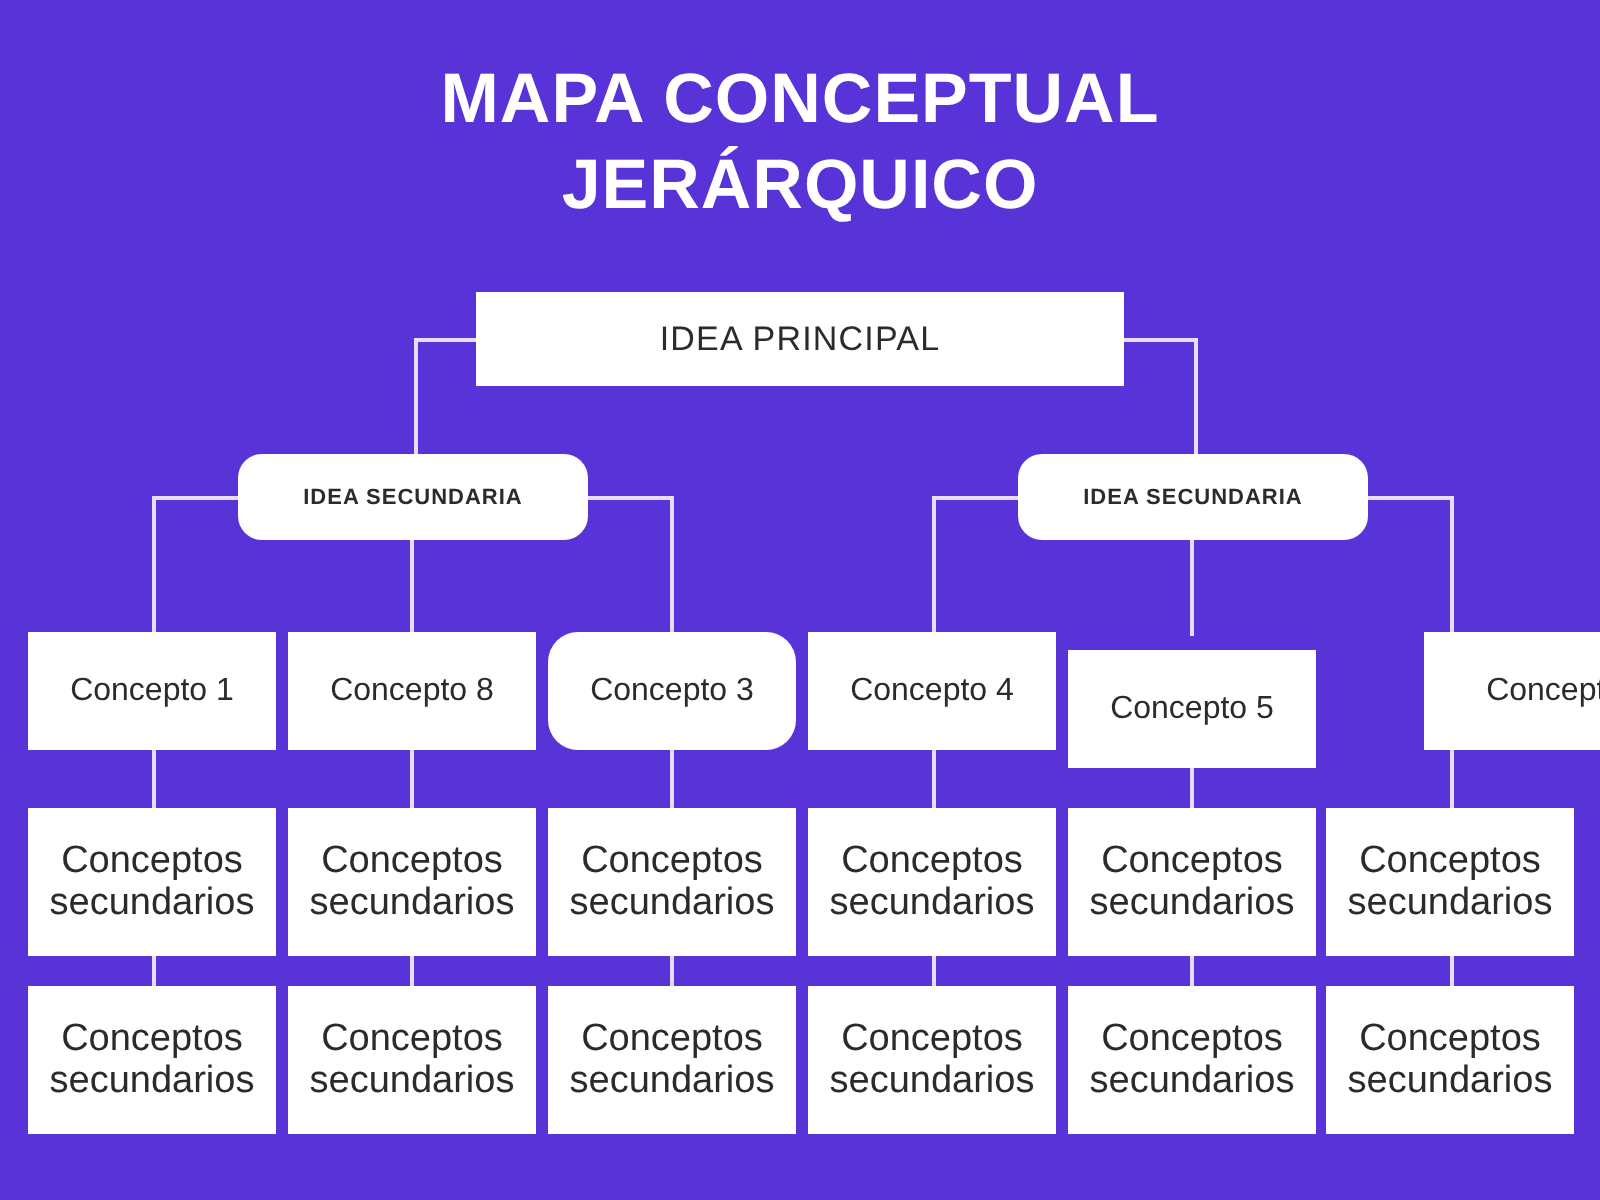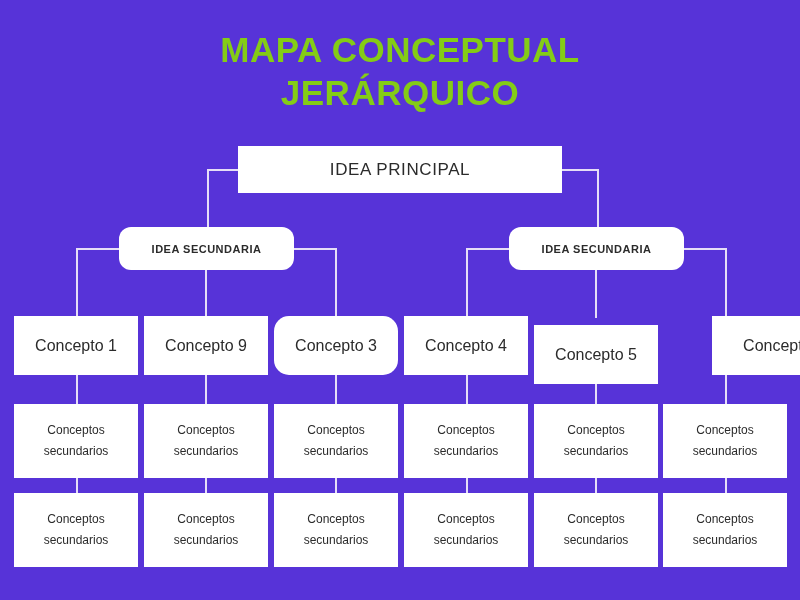--- a/index.html
+++ b/index.html
@@ -21,21 +21,21 @@
     background: #5733d8;
   }
 
   
   .title {
     position: absolute;
     left: 0;
     top: 28px;
     width: 800px;
     text-align: center;
-    color: #84cc16;
+    color: #ffffff;
     font-weight: bold;
     font-size: 35px;
     line-height: 43px;
     letter-spacing: 0.5px;
     text-transform: uppercase;
     white-space: pre-line;
   }
 
   
   .line {
@@ -66,21 +66,21 @@
     font-size: 11px;
     font-weight: bold;
     letter-spacing: 0.5px;
     border-radius: 12px;
   }
   .box-concept {
     font-size: 16px;
     font-weight: normal;
   }
   .box-sub {
-    font-size: 12px;
+    font-size: 19px;
     font-weight: normal;
     line-height: 21px;
     white-space: pre-line;
   }
 </style>
 </head>
 <body>
 
 <div id="canvas">
 
@@ -121,21 +121,21 @@
   <div class="line v" style="left:595px; top:474px; height:24px;"></div>
   <div class="line v" style="left:725px; top:474px; height:24px;"></div>
 
   <div class="box box-main" style="left:238px; top:146px; width:324px; height:47px;">IDEA PRINCIPAL</div>
 
   <div class="box box-sec" style="left:119px; top:227px; width:175px; height:43px;">IDEA SECUNDARIA</div>
 
   <div class="box box-sec" style="left:509px; top:227px; width:175px; height:43px;">IDEA SECUNDARIA</div>
 
   <div class="box box-concept" style="left:14px;  top:316px; width:124px; height:59px;">Concepto 1</div>
-  <div class="box box-concept" style="left:144px; top:316px; width:124px; height:59px;">Concepto 9</div>
+  <div class="box box-concept" style="left:144px; top:316px; width:124px; height:59px;">Concepto 8</div>
   <div class="box box-concept" style="left:274px; top:316px; width:124px; height:59px;border-radius:15px;">Concepto 3</div>
   <div class="box box-concept" style="left:404px; top:316px; width:124px; height:59px;text-align:right;">Concepto 4</div>
   <div class="box box-concept" style="left:534px; top:325px; width:124px; height:59px;">Concepto 5</div>
   <div class="box box-concept" style="left:679px; top:316px; width:144px; height:59px;margin-left:33px;">Concepto 6</div>
 
   <div class="box box-sub" style="left:14px;  top:404px; width:124px; height:74px;">Conceptos
 secundarios</div>
   <div class="box box-sub" style="left:144px; top:404px; width:124px; height:74px;">Conceptos
 secundarios</div>
   <div class="box box-sub" style="left:274px; top:404px; width:124px; height:74px;">Conceptos

